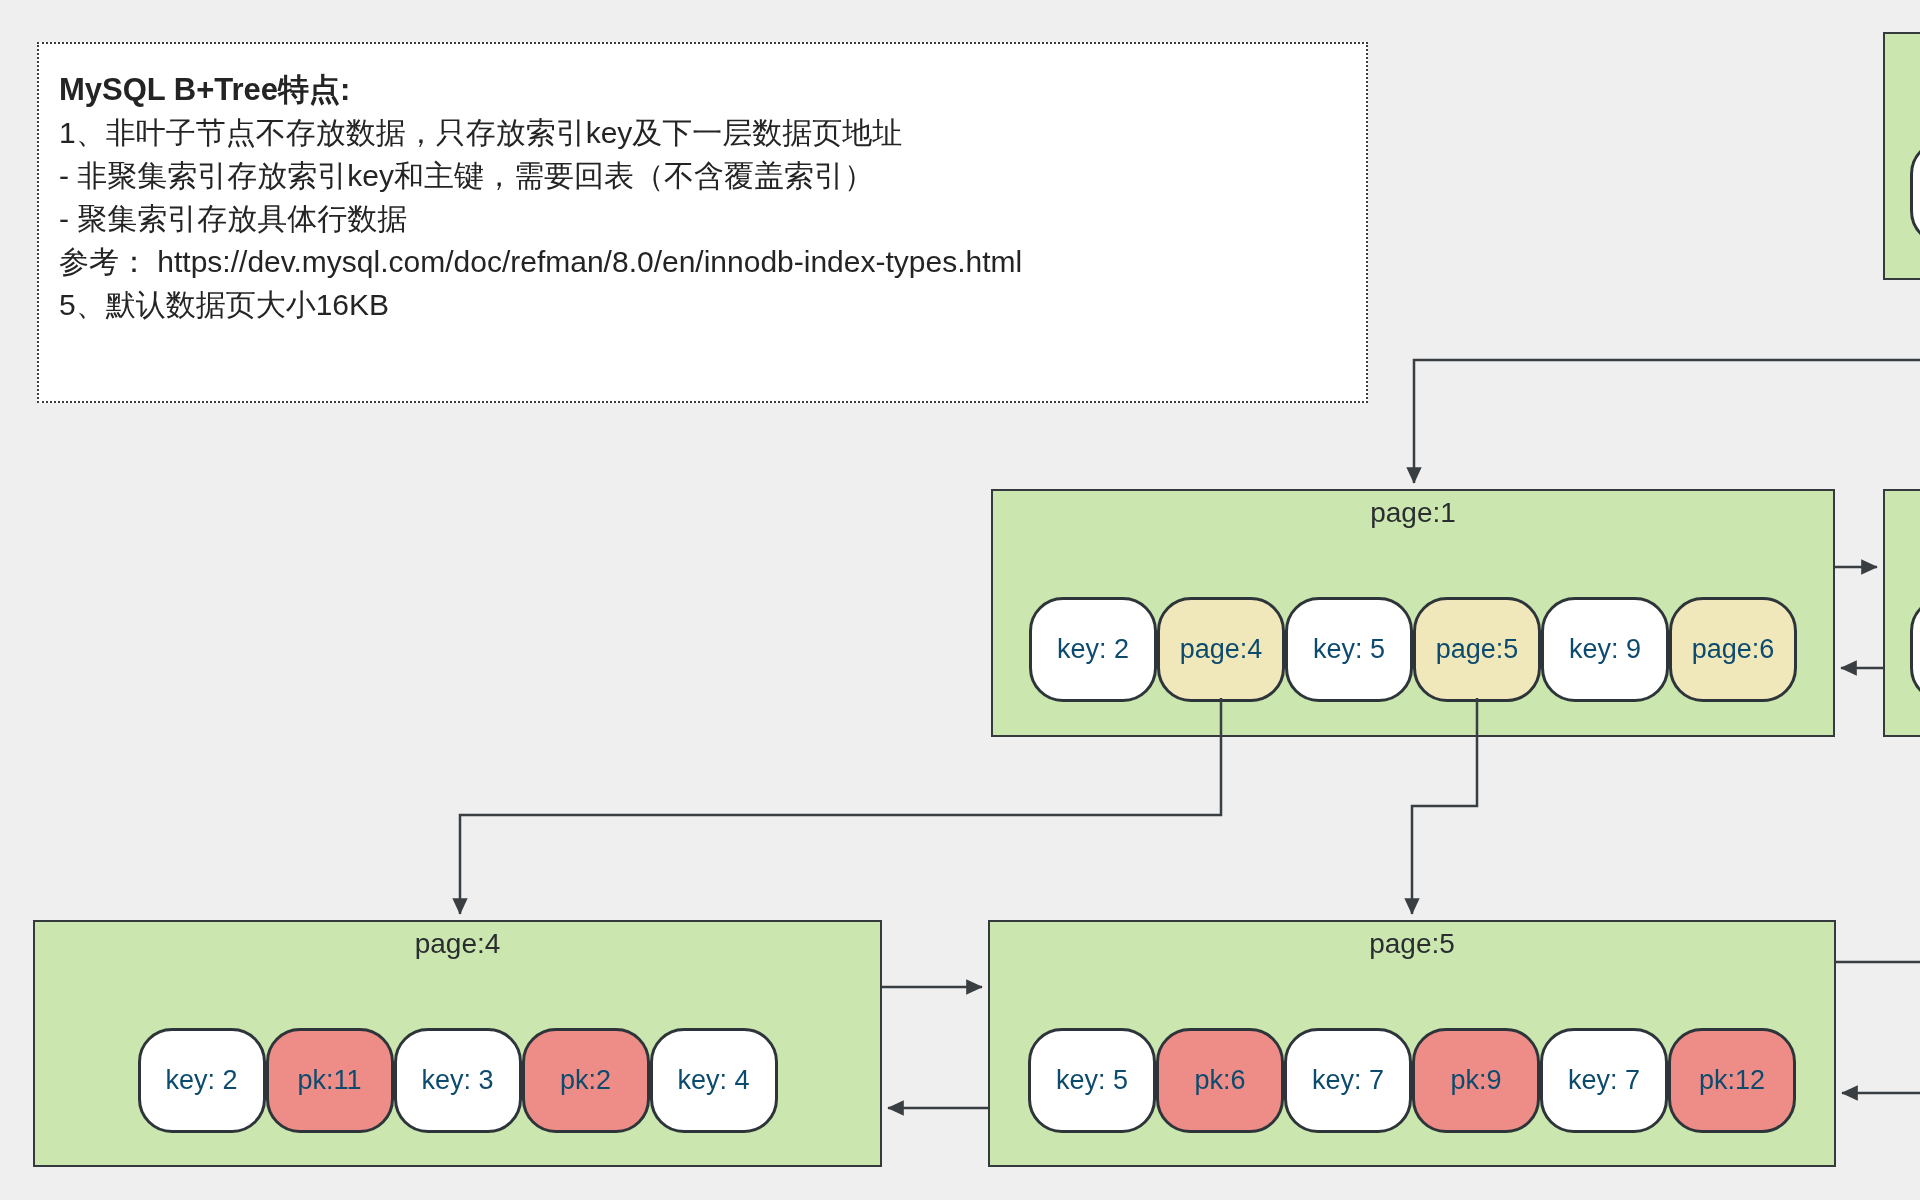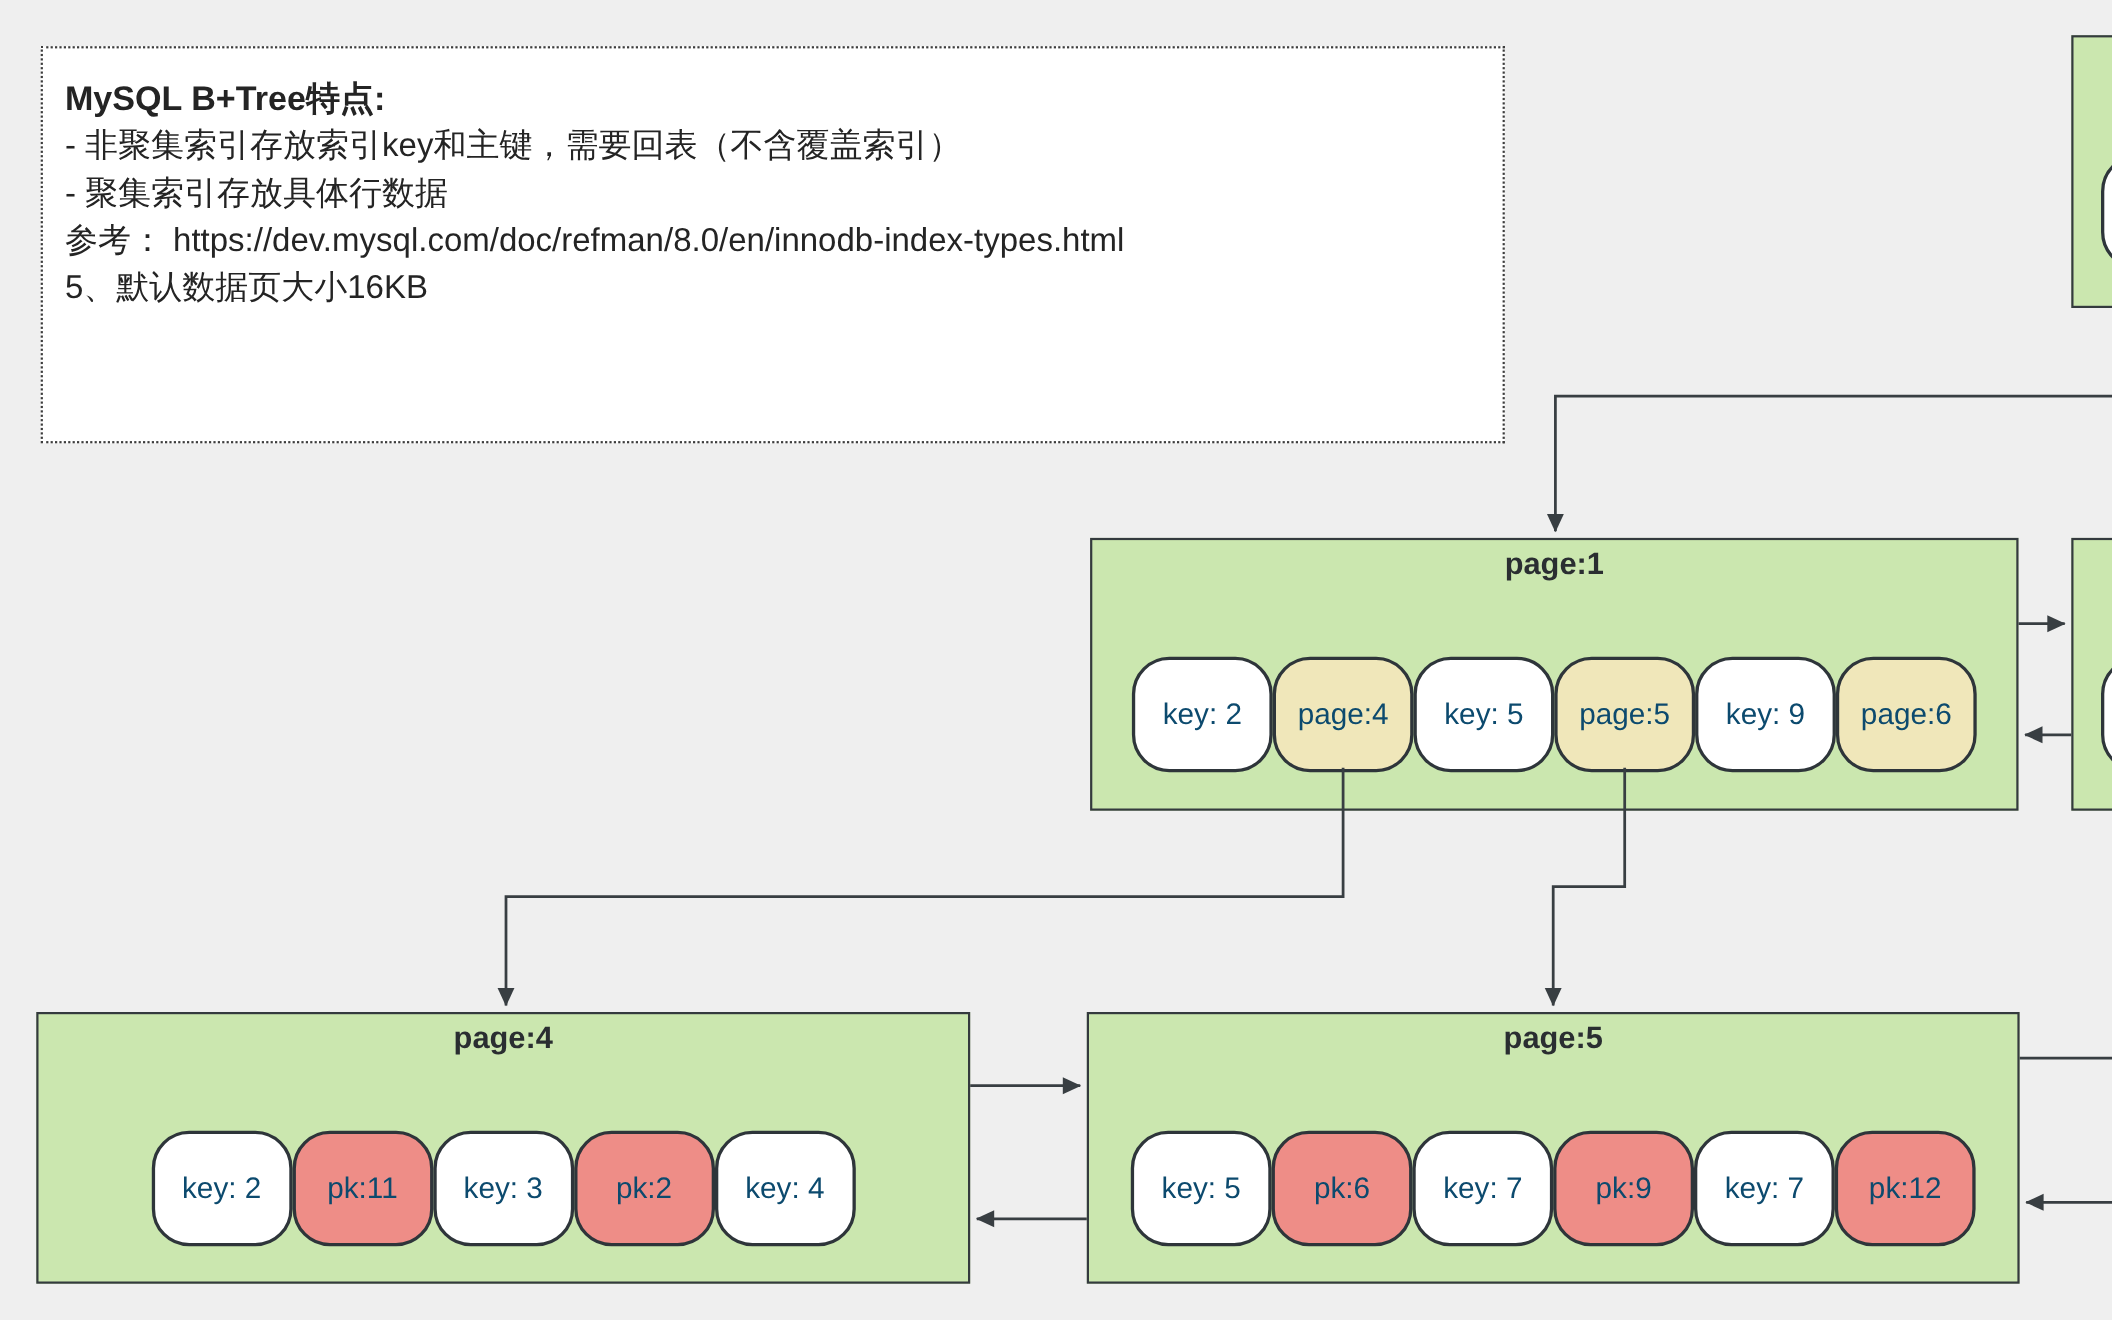--- a/index.html
+++ b/index.html
@@ -11,21 +11,21 @@
           font-family:"Liberation Sans","DejaVu Sans",sans-serif;}
 
   
   .note{position:absolute;left:37px;top:30px;width:1331px;height:361px;background:#ffffff;
         border:2px dotted #3c3c3c;box-sizing:border-box;padding:24px 10px 0 20px;
         color:var(--note-text);font-size:30px;line-height:43px;white-space:nowrap;margin-top:12px;}
   .note-title{font-weight:bold;font-size:31px;}
 
   
   .page{position:absolute;background:var(--page-fill);border:2.5px solid var(--stroke);box-sizing:border-box;}
-  .page-label{position:absolute;top:6px;left:0;width:100%;text-align:center;font-weight:bold;
+  .page-label{position:absolute;top:6px;left:0;width:100%;text-align:center;font-weight:normal;
               font-size:28px;color:#2a2e31;}
   .cells{position:absolute;left:0;top:106px;width:100%;display:flex;justify-content:center;}
   .cell{width:128px;height:105px;border:3px solid #2e353a;border-radius:34px;box-sizing:border-box;
         display:flex;align-items:center;justify-content:center;font-size:27px;color:#0c4a6e;
         background:var(--key-fill);flex:none;}
   .cell-pointer{background:var(--pointer-fill);}
   .cell-pk{background:var(--pk-fill);}
 
   
   .partial{overflow:hidden;}
@@ -37,20 +37,21 @@
   svg.wires polyline,svg.wires line{stroke:#383e42;stroke-width:2.5;fill:none;}
   svg.wires .arrhead{fill:#383e42;}
 </style>
 </head>
 <body>
 
 <div class="canvas">
 
   <div class="note">
     <div class="note-title">MySQL B+Tree特点:</div>
+    <div class="note-line">1、非叶子节点不存放数据，只存放索引key及下一层数据页地址</div>
     <div class="note-line">- 非聚集索引存放索引key和主键，需要回表（不含覆盖索引）</div>
     <div class="note-line">- 聚集索引存放具体行数据</div>
     <div class="note-line">参考： https://dev.mysql.com/doc/refman/8.0/en/innodb-index-types.html</div>
     <div class="note-line">5、默认数据页大小16KB</div>
   </div>
 
   <div class="page" style="left:991px;top:489px;width:844px;height:248px;">
     <div class="page-label">page:1</div>
     <div class="cells">
       <div class="cell cell-key">key: 2</div>

